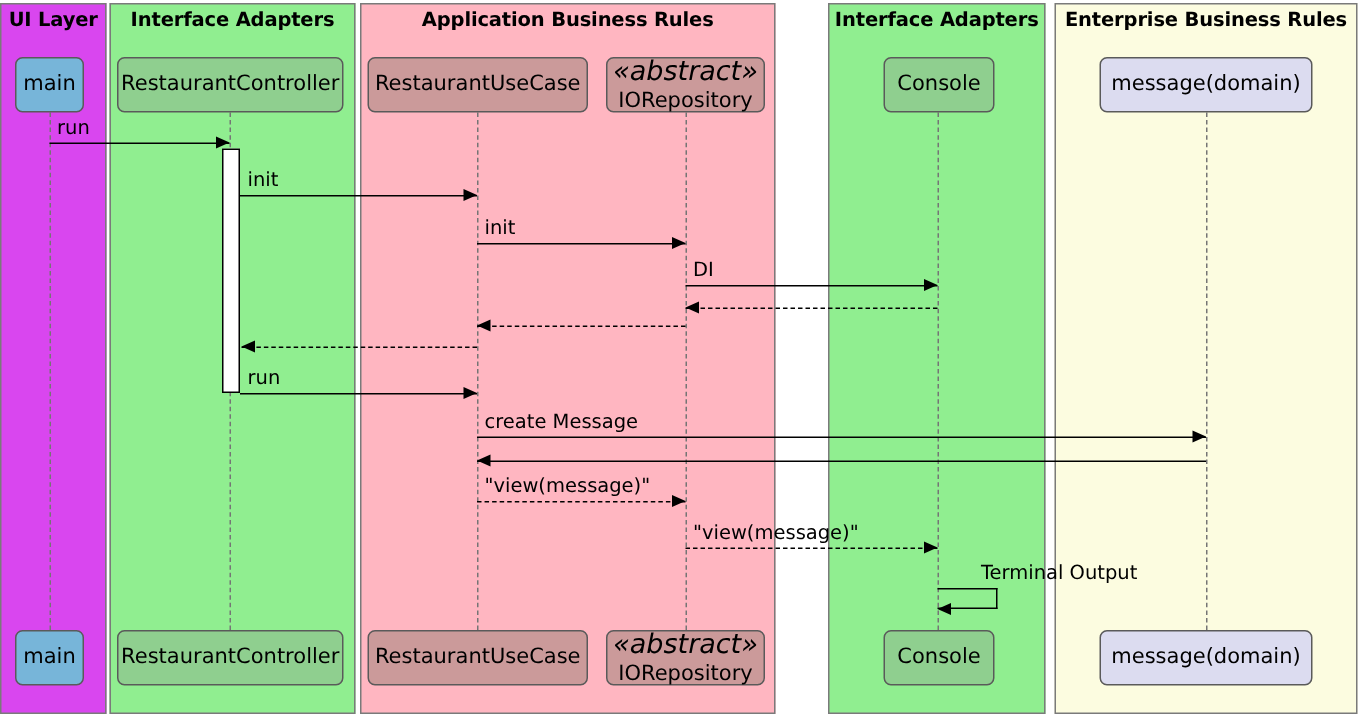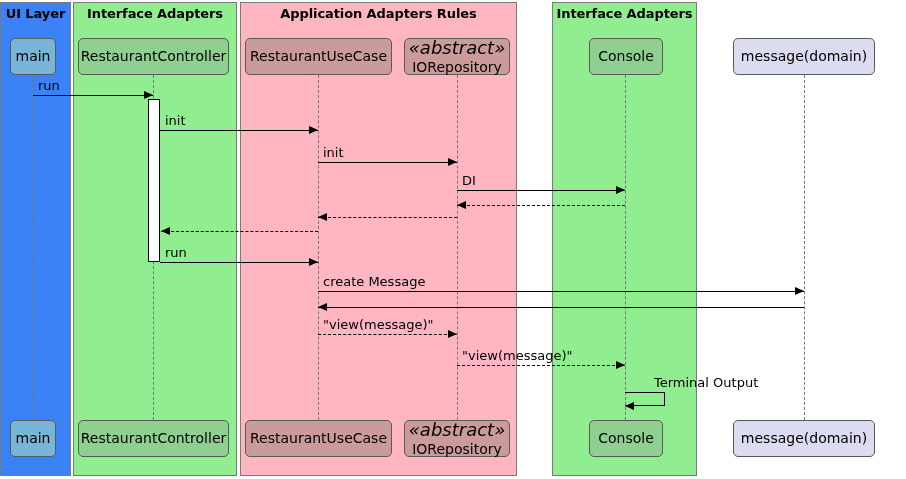--- a/index.html
+++ b/index.html
@@ -98,31 +98,34 @@
     position: absolute;
     box-sizing: border-box;
     border: 1px solid #000000;
     border-left: none;
   }
 </style>
 </head>
 <body>
 
 <div id="diagram">
-    <div class="group" style="left: 0px; width: 71px; height: 474px; background: #3b82f6;">
+    <div class="group" style="left: 0px; width: 71px; height: 474px; background: #d946ef;">
       <div class="group-title">UI Layer</div>
     </div>
     <div class="group" style="left: 73px; width: 164px; height: 474px; background: rgb(144, 238, 144);">
       <div class="group-title">Interface Adapters</div>
     </div>
     <div class="group" style="left: 240px; width: 277px; height: 474px; background: rgb(255, 182, 193);">
-      <div class="group-title">Application Adapters Rules</div>
+      <div class="group-title">Application Business Rules</div>
     </div>
     <div class="group" style="left: 552px; width: 145px; height: 474px; background: rgb(144, 238, 144);">
       <div class="group-title">Interface Adapters</div>
+    </div>
+    <div class="group" style="left: 703px; width: 202px; height: 474px; background: rgb(252, 252, 224);">
+      <div class="group-title">Enterprise Business Rules</div>
     </div>
     <div class="lifeline" style="left: 33px; top: 75px; height: 345px;"></div>
     <div class="lifeline" style="left: 153px; top: 75px; height: 345px;"></div>
     <div class="lifeline" style="left: 318px; top: 75px; height: 345px;"></div>
     <div class="lifeline" style="left: 457px; top: 75px; height: 345px;"></div>
     <div class="lifeline" style="left: 625px; top: 75px; height: 345px;"></div>
     <div class="lifeline" style="left: 804px; top: 75px; height: 345px;"></div>
     <div class="actor" style="left: 10px; top: 38px; width: 46px; height: 37px; background: rgb(119, 181, 217);">
       <div>main</div>
     </div>

